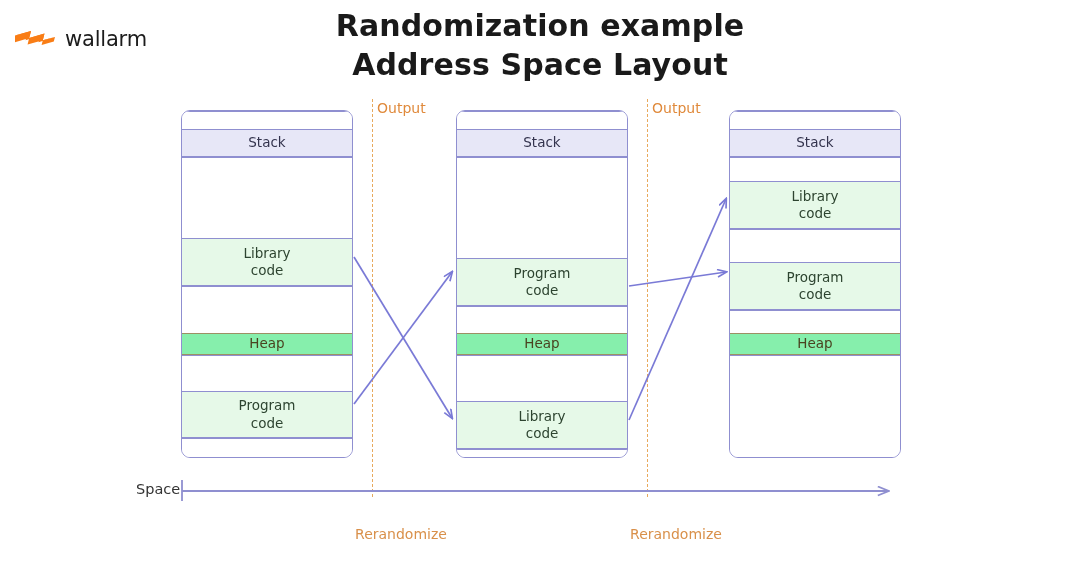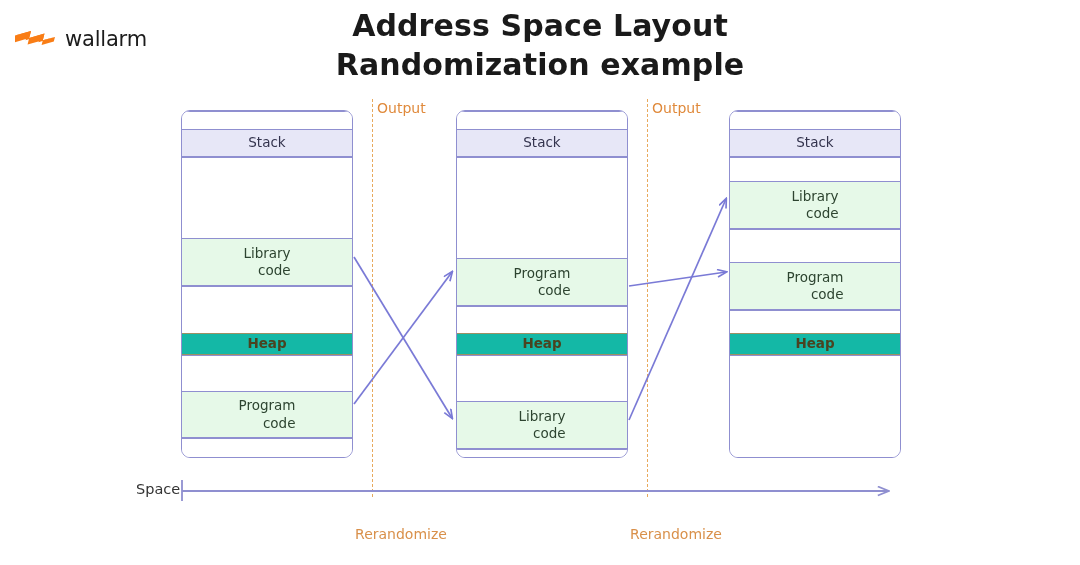--- a/index.html
+++ b/index.html
@@ -74,43 +74,42 @@
   #block-3 { left: 729px; }
 
   .seg {
     position: absolute;
     left: 0;
     width: 100%;
     box-sizing: border-box;
     display: flex;
     align-items: center;
     justify-content: center;
-    text-align: right;
+    text-align: center;
     font-size: 13.5px;
     color: #2f3b30;
     line-height: 1.28;
   }
   .seg.stack {
     background: #e7e7f7;
     border-top: 1.3px solid #8f8fd0;
     border-bottom: 1.3px solid #8f8fd0;
     color: #33334d;
   }
   .seg.code {
     background: #e6f9e8;
     border-top: 1.3px solid #8f8fd0;
     border-bottom: 1.3px solid #8f8fd0;
     color: #2d4430;
   }
   .seg.heap {
-    background: #14b8a6;
+    background: #86efac;
     border-top: 1.3px solid #9c9064;
     border-bottom: 1.3px solid #9c9064;
     color: #4a4320;
-    font-weight: bold;
   }
   .seg.plain {
     background: #ffffff;
     border-top: 1.3px solid #8f8fd0;
   }
 
   
   .dash-line {
     position: absolute;
     top: 99px;
@@ -169,22 +168,22 @@
     <path d="M1 7.5 L17 3.0 L15.2 10.0 L30.5 5.5 L28.8 12.3 L41 8.9
              L24.5 14.2 L26.4 7.6 L11.6 12.2 L13.4 5.6 Z" fill="#f97d16"></path>
     <path d="M1 7.5 L17 3.0 L15.2 10.0 L1 14.3 Z" fill="#f97d16"></path>
     <path d="M15.2 10.0 L30.5 5.5 L28.8 12.3 L13.6 16.6 Z" fill="#f97d16"></path>
     <path d="M28.8 12.3 L41 8.9 L39.8 13.6 L27.6 17.0 Z" fill="#f97d16"></path>
   </svg>
   <span id="logo-text">wallarm</span>
 </div>
 
 <div id="page-title">
+  <span class="ttl-line">Randomization example</span>
   <span class="ttl-line">Address Space Layout</span>
-  <span class="ttl-line">Randomization example</span>
 </div>
 
 <div id="diagram">
 
   <div class="dash-line" id="dash-1"></div>
   <div class="dash-line" id="dash-2"></div>
 
   <div class="out-label" id="out-label-1">Output</div>
   <div class="out-label" id="out-label-2">Output</div>
 

